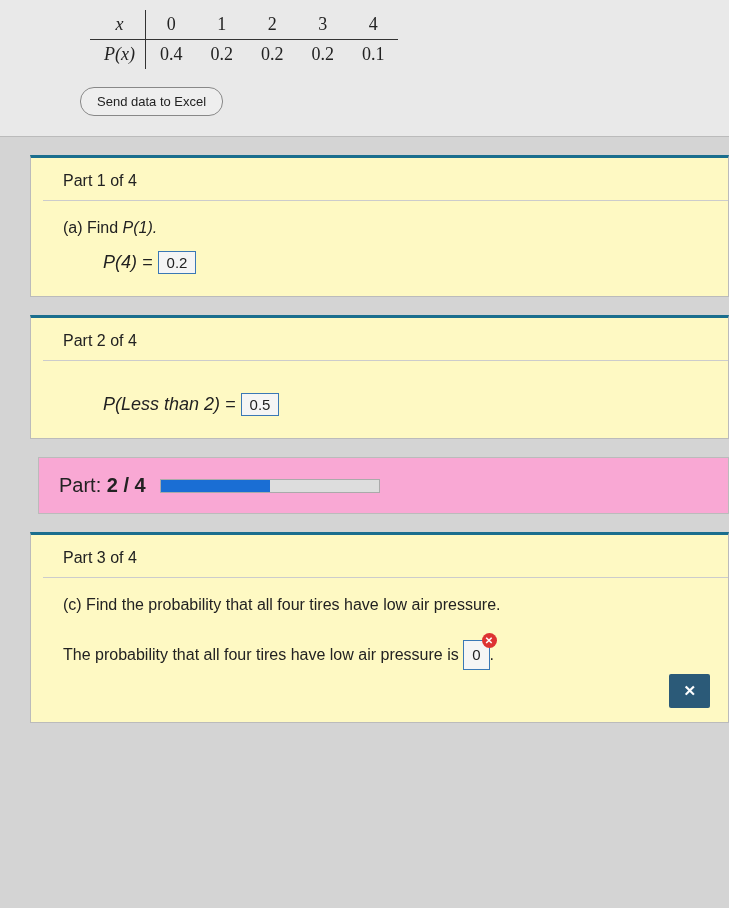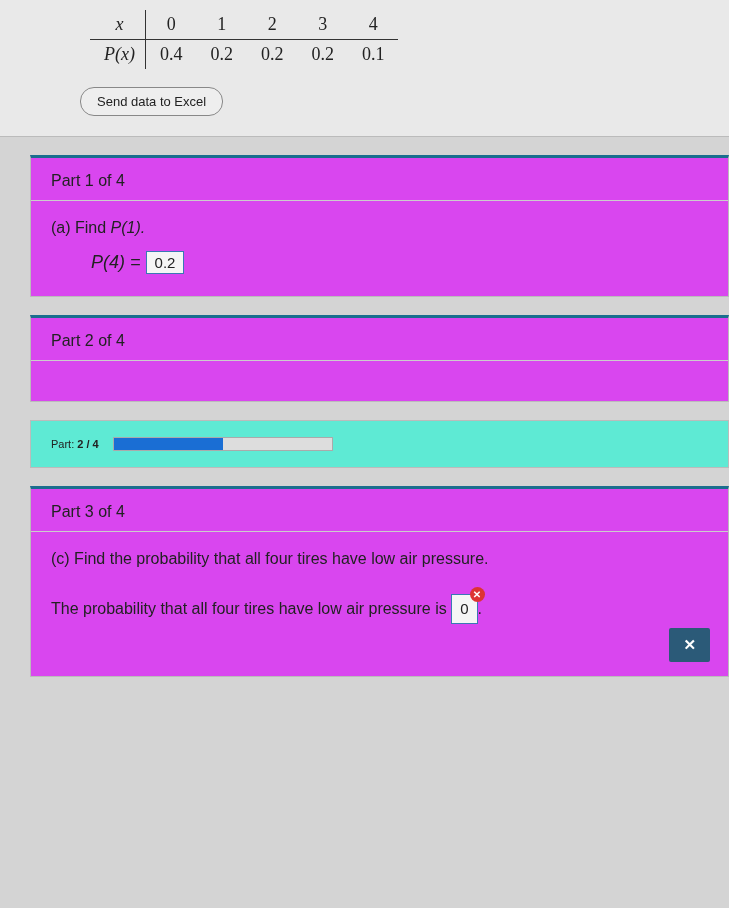--- a/index.html
+++ b/index.html
@@ -44,24 +44,25 @@
     display: inline-block;
     margin-left: 50px;
     padding: 6px 16px;
     border: 1px solid #888;
     border-radius: 14px;
     font-size: 13px;
     background: #eee;
     cursor: pointer;
   }
   .part-card {
-    background: #d946ef;
+    background: #fef9c3;
     margin: 18px 0 0 30px;
     border: 1px solid #bbb;
     border-top: 3px solid #1a6e8e;
+    padding-left: 12px;
   }
   .part-header {
     padding: 14px 20px 10px 20px;
     font-size: 16px;
     border-bottom: 1px solid #ccc;
   }
   .part-body {
     padding: 18px 20px 22px 20px;
     font-size: 16px;
   }
@@ -95,28 +96,28 @@
     background: #d33;
     color: #fff;
     border-radius: 50%;
     font-size: 10px;
     line-height: 15px;
     text-align: center;
     font-weight: bold;
     font-style: normal;
   }
   .progress-card {
-    background: #5eead4;
-    margin: 18px 0 0 30px;
+    background: #f9a8d4;
+    margin: 18px 0 0 38px;
     border: 1px solid #bbb;
     padding: 16px 20px;
     display: flex;
     align-items: center;
     gap: 14px;
-    font-size: 11px;
+    font-size: 20px;
   }
   .progress-bar {
     width: 220px;
     height: 14px;
     background: #ddd;
     border: 1px solid #aaa;
     overflow: hidden;
   }
   .progress-fill {
     height: 100%;
@@ -176,20 +177,24 @@
       <div class="equation">
         <span class="math">P(4) =</span>
         <span class="answer-box">0.2</span>
       </div>
     </div>
   </div>
 
   <div class="part-card">
     <div class="part-header">Part 2 of 4</div>
     <div class="part-body">
+      <div class="equation">
+        <span class="math">P(Less than 2) =</span>
+        <span class="answer-box">0.5</span>
+      </div>
     </div>
   </div>
 
   <div class="progress-card">
     <div>
       <span>Part: </span>
       <b>2 / 4</b>
     </div>
     <div class="progress-bar">
       <div class="progress-fill" id="progress-fill" style="width: 50%;"></div>

